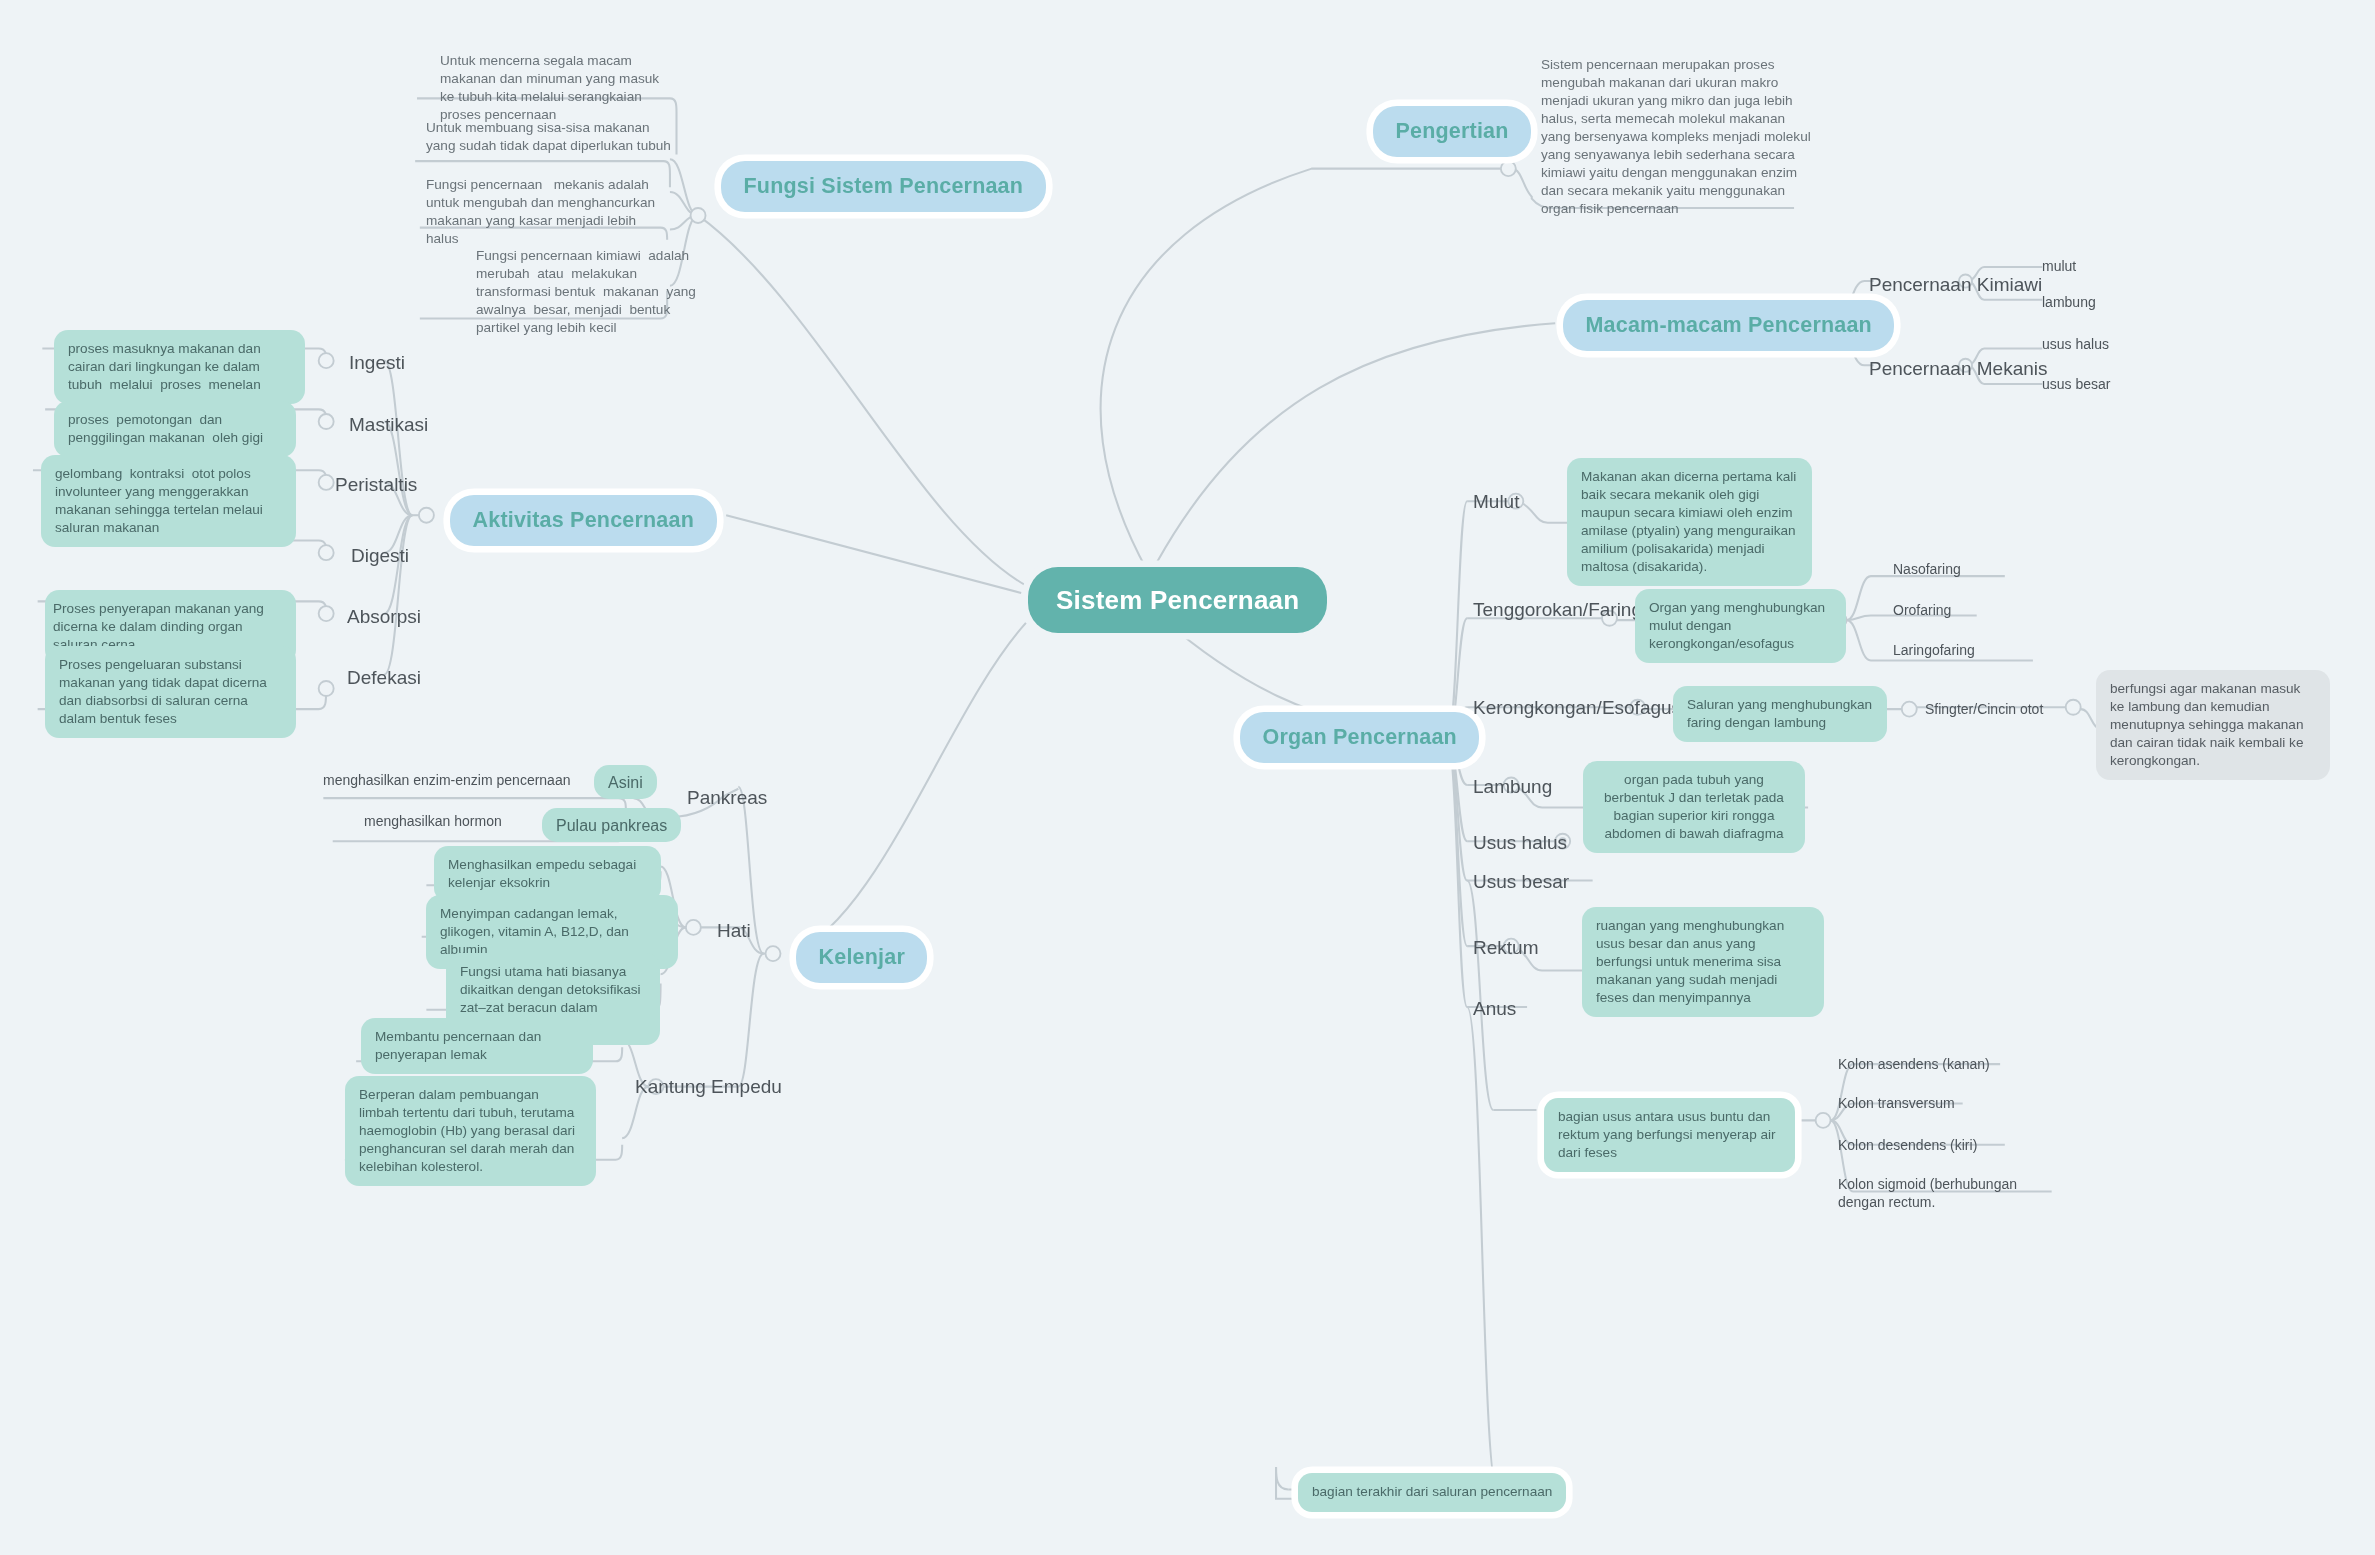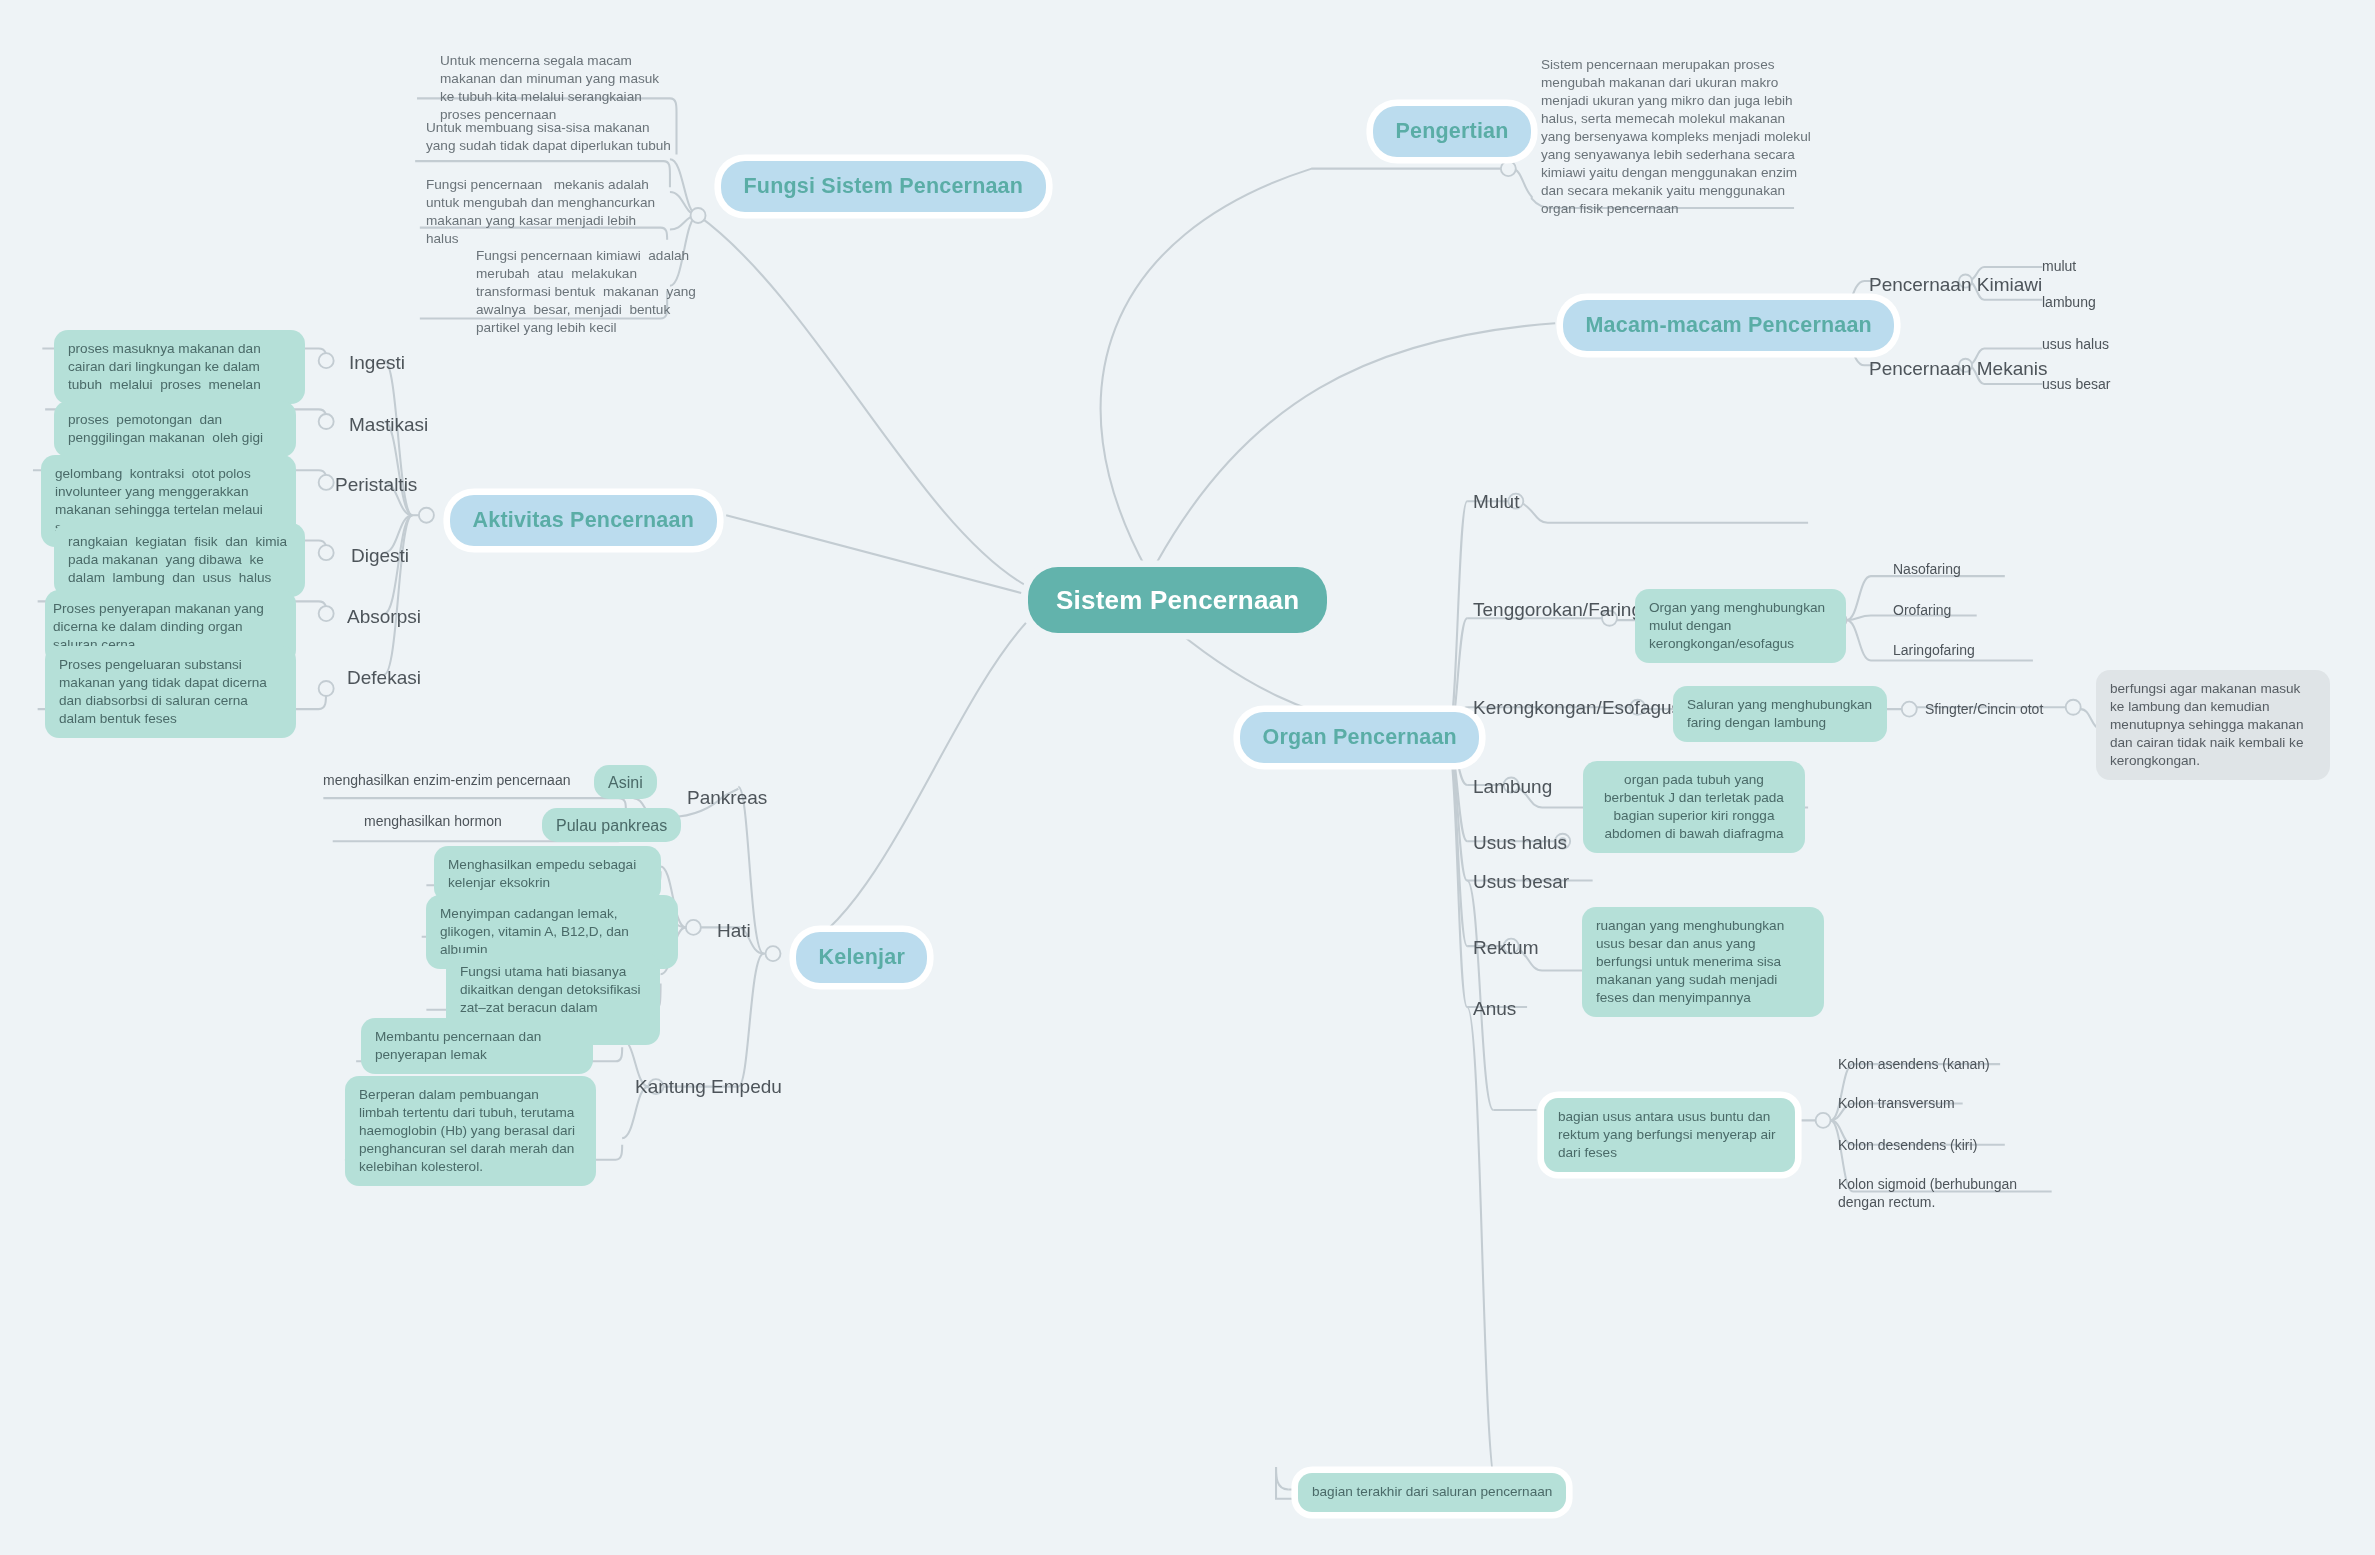--- a/index.html
+++ b/index.html
@@ -275,31 +275,31 @@
   <div class="node plain" style="left:349px; top:350px;">Ingesti</div>
   <div class="node note" style="left:54px; top:330px; width:251px;">proses masuknya makanan dan cairan dari lingkungan ke dalam  tubuh  melalui  proses  menelan</div>
 
   <div class="node plain" style="left:349px; top:412px;">Mastikasi</div>
   <div class="node note" style="left:54px; top:401px; width:242px;">proses  pemotongan  dan  penggilingan makanan  oleh gigi</div>
 
   <div class="node plain" style="left:335px; top:472px;">Peristaltis</div>
   <div class="node note" style="left:41px; top:455px; width:255px;">gelombang  kontraksi  otot polos involunteer yang menggerakkan makanan sehingga tertelan melaui saluran makanan</div>
 
   <div class="node plain" style="left:351px; top:543px;">Digesti</div>
-  <div class="node note" style="left:54px; top:523px; width:251px;">rangkaian  kegiatan  fisik  dan  kimia  pada makanan  yang dibawa  ke  dalam  lambung  dan  usus  halus</div>
 
   <div class="node plain" style="left:347px; top:604px;">Absorpsi</div>
   <div class="node note" style="left:45px; top:590px; width:251px;padding-left:8px;">Proses penyerapan makanan yang dicerna ke dalam dinding organ saluran cerna</div>
 
   <div class="node plain" style="left:347px; top:665px;">Defekasi</div>
   <div class="node note" style="left:45px; top:646px; width:251px;">Proses pengeluaran substansi makanan yang tidak dapat dicerna dan diabsorbsi di saluran cerna dalam bentuk feses</div>
 
   <div class="node main" style="left:1240px; top:712px;">Organ Pencernaan</div>
 
   <div class="node plain" style="left:1473px; top:489px;">Mulut</div>
+  <div class="node note" style="left:1567px; top:458px; width:245px;">Makanan akan dicerna pertama kali baik secara mekanik oleh gigi maupun secara kimiawi oleh enzim amilase (ptyalin) yang menguraikan amilium (polisakarida) menjadi maltosa (disakarida).</div>
 
   <div class="node plain" style="left:1473px; top:597px;">Tenggorokan/Faring</div>
   <div class="node note" style="left:1635px; top:589px; width:211px;">Organ yang menghubungkan mulut dengan kerongkongan/esofagus</div>
   <div class="node plain sm" style="left:1893px; top:560px;">Nasofaring</div>
   <div class="node plain sm" style="left:1893px; top:601px;">Orofaring</div>
   <div class="node plain sm" style="left:1893px; top:641px;">Laringofaring</div>
 
   <div class="node plain" style="left:1473px; top:695px;">Kerongkongan/Esofagus</div>
   <div class="node note" style="left:1673px; top:686px; width:214px;">Saluran yang menghubungkan faring dengan lambung</div>
   <div class="node plain sm" style="left:1925px; top:700px;">Sfingter/Cincin otot</div>

